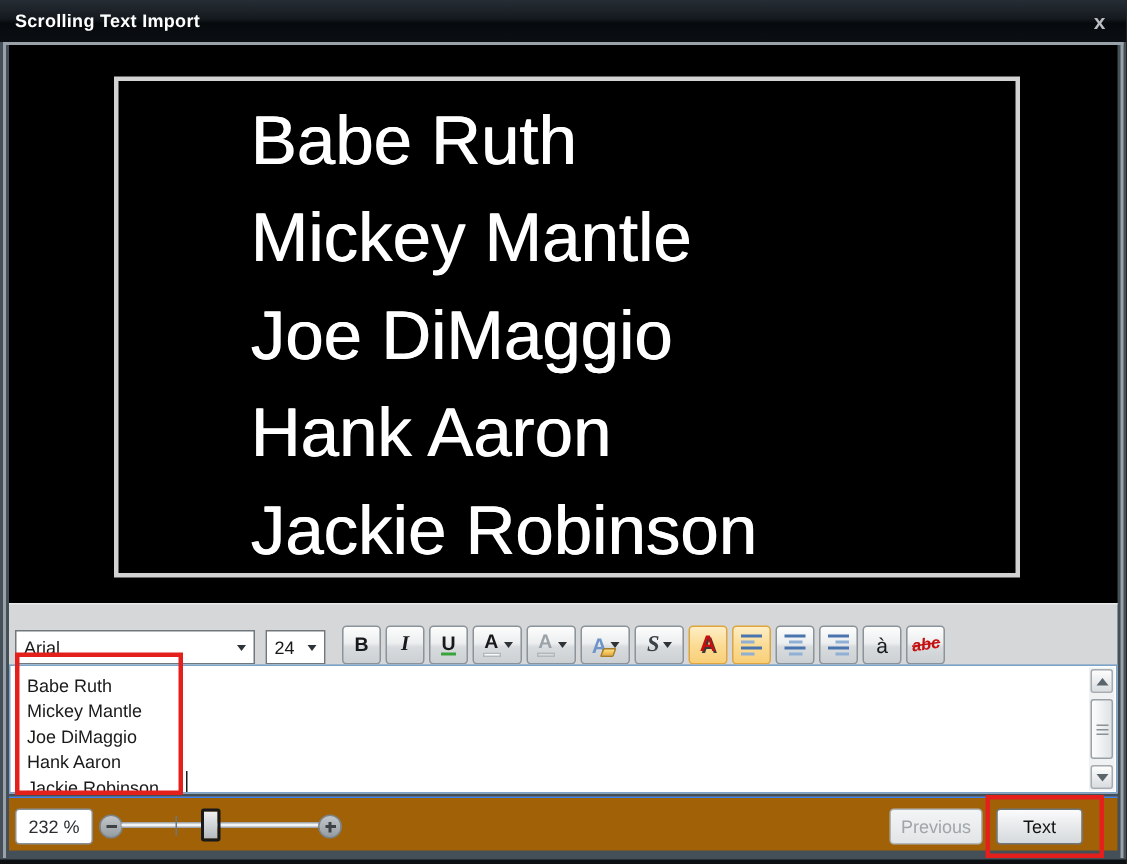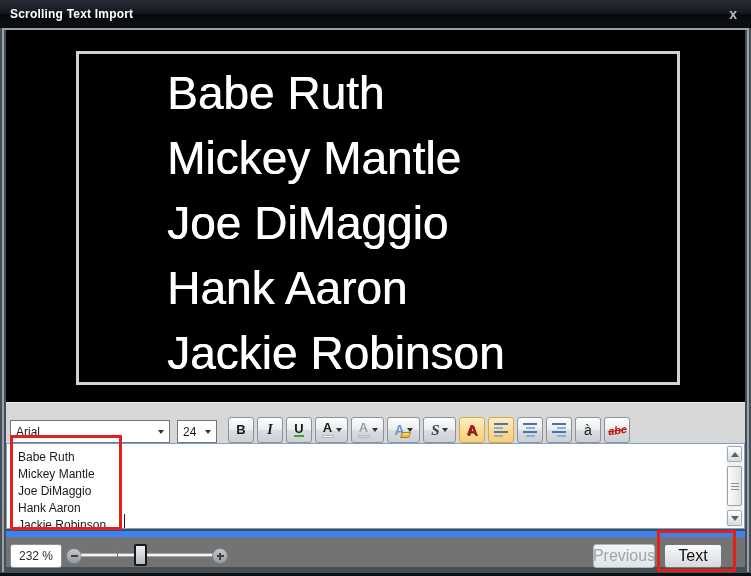--- a/index.html
+++ b/index.html
@@ -117,21 +117,21 @@
   .tri-down { width:0;height:0;border-left:4px solid transparent;border-right:4px solid transparent;border-top:5px solid #5c646b; }
   .scroll-thumb {
     margin:3px 1px; height:40px; border:1px solid #9aa1a6; border-radius:2px;
     background:linear-gradient(90deg,#fdfdfd,#dfe3e5);
     display:flex; flex-direction:column; align-items:center; justify-content:center; gap:2px;
   }
   .scroll-thumb i { display:block; width:8px; height:1px; background:#8a9196; }
   
   .footer {
     position:absolute; left:6px; right:6px; top:531px; height:36px;
-    background:#737373; border-top:6px solid #3b82f6;
+    background:#a16207; border-top:1px solid #3b82f6;
   }
   .zoom-box {
     position:absolute; left:4px; top:7px; width:52px; height:24px;
     background:#fff; border:1px solid #8a9097; border-radius:3px;
     display:flex; align-items:center; justify-content:center;
     font-size:12px; color:#2a2e32;
   }
   .round-btn {
     position:absolute; top:11px; width:16px; height:16px; border-radius:50%;
     background:linear-gradient(#c2c7ca,#959ca1); border:1px solid #7b8389;
@@ -143,21 +143,21 @@
     position:absolute; left:74px; top:16px; width:136px; height:4px;
     background:#f2f3f4; border:1px solid #a0a5aa; border-radius:2px;
   }
   .slider-tick { position:absolute; left:111px; top:12px; width:1px; height:13px; background:#70777c; }
   .slider-handle {
     position:absolute; left:128px; top:7px; width:13px; height:22px;
     background:linear-gradient(#eef0f1,#b5babe); border:2px solid #17191b; border-radius:2px;
   }
   .nav-btn {
     position:absolute; top:7px; height:24px; border-radius:3px;
-    display:flex; align-items:center; justify-content:center; font-size:16px;
+    display:flex; align-items:center; justify-content:center; font-size:12px;
   }
   .nav-btn.prev {
     left:587px; width:62px;
     background:linear-gradient(#f3f4f5,#e2e5e7); border:1px solid #b0b5ba; color:#a0a5aa;
   }
   .nav-btn.next {
     left:658px; width:58px;
     background:linear-gradient(#fbfbfc,#e9ebed 45%,#d6dadd 100%); border:1px solid #6e767e; color:#111;
   }
   

